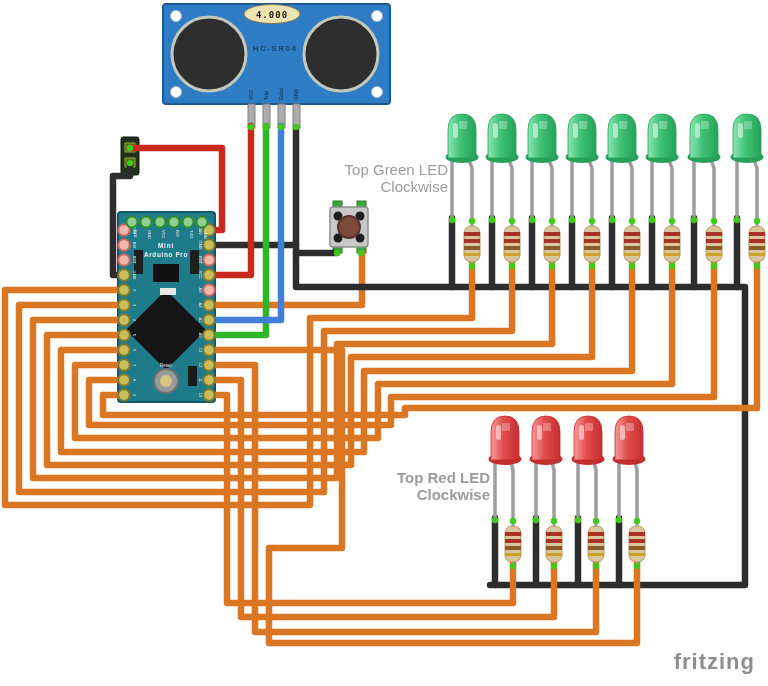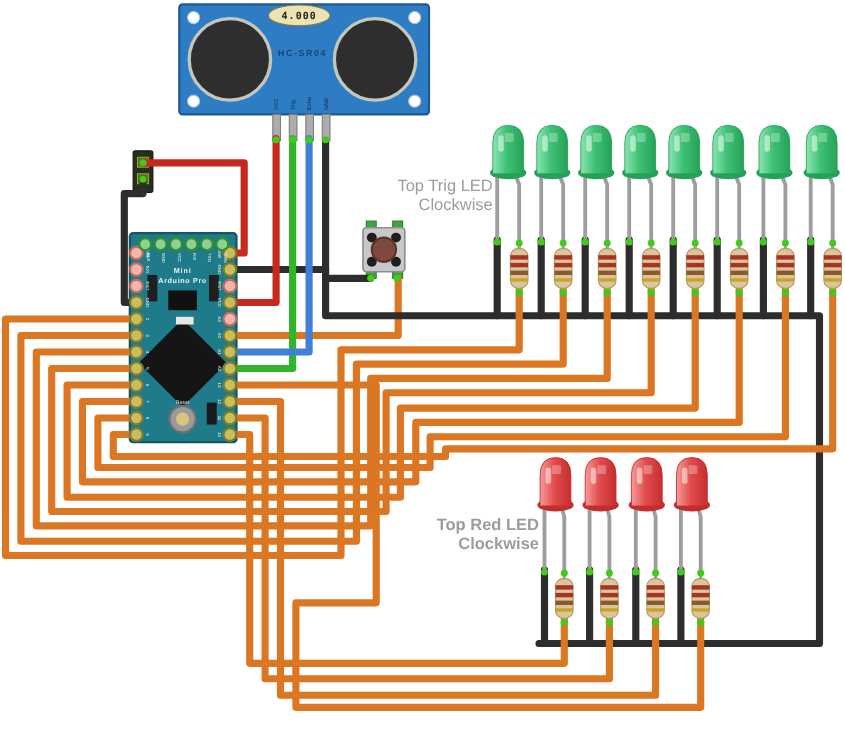--- a/index.html
+++ b/index.html
@@ -388,20 +388,21 @@
         <circle cx="281" cy="127" r="3.2" fill="#3FCB1A"></circle>
         <circle cx="296" cy="127" r="3.2" fill="#3FCB1A"></circle>
         <circle cx="337" cy="253" r="3.2" fill="#3FCB1A"></circle>
         <circle cx="361" cy="253" r="3.2" fill="#3FCB1A"></circle>
         <circle cx="130" cy="148" r="3.2" fill="#3FCB1A"></circle>
         <circle cx="130" cy="163" r="3.2" fill="#3FCB1A"></circle>
       </g>
   </svg>
 
   <div class="note" id="note-green">
-    <span>Top Trig LED</span><br>
+    <span>Top Green LED</span><br>
     <span>Clockwise</span>
   </div>
   <div class="note" id="note-red">
     <span>Top Red LED</span><br>
     <span>Clockwise</span>
   </div>
+  <div id="brand">fritzing</div>
 </div>
 
 </body></html>

